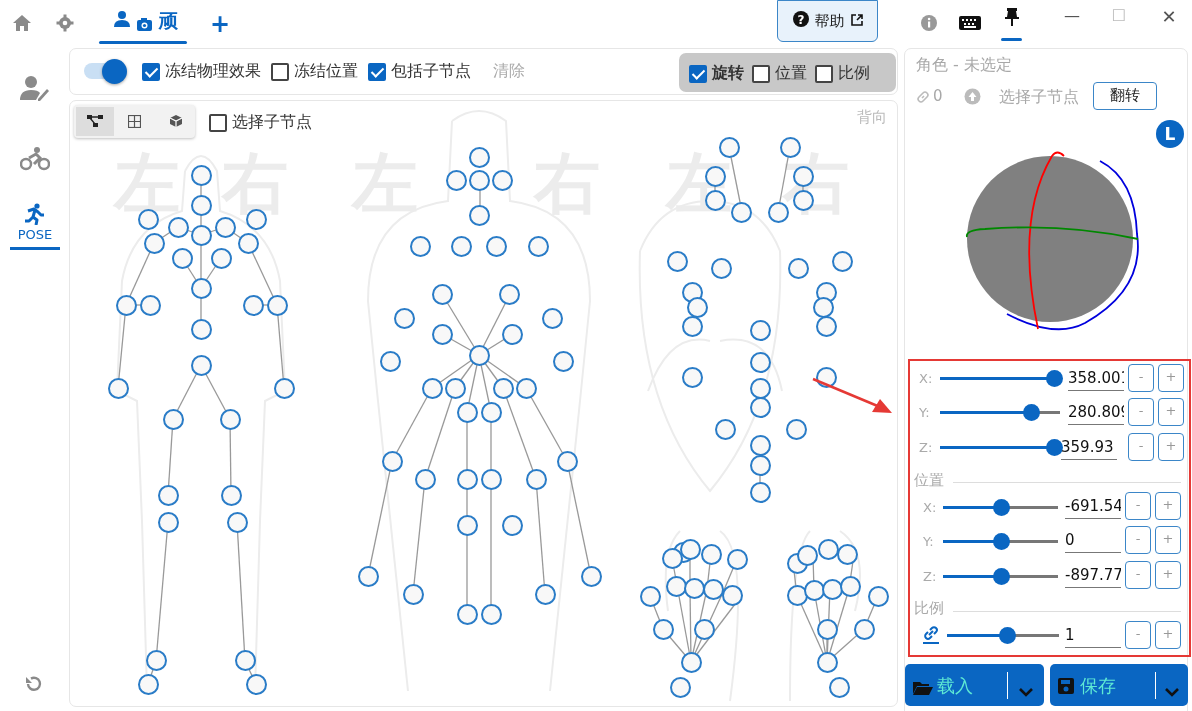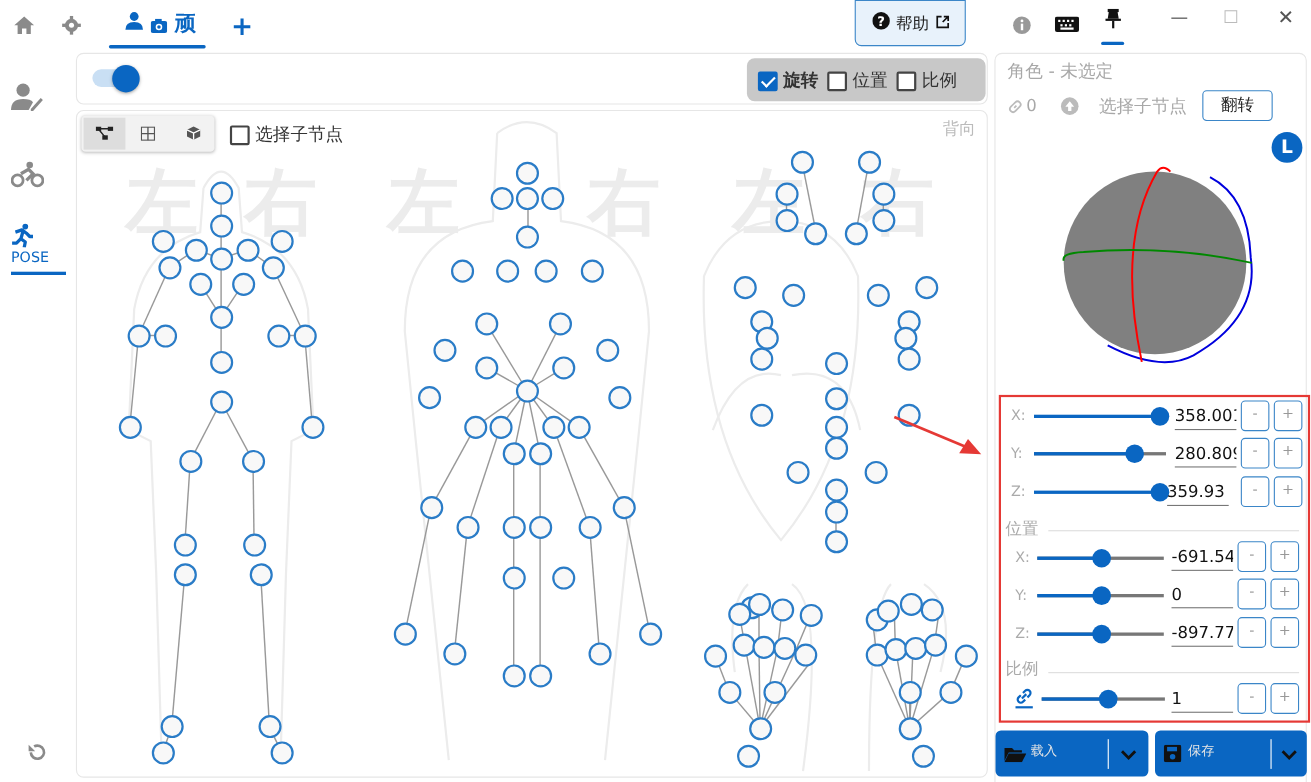--- a/index.html
+++ b/index.html
@@ -6,21 +6,21 @@
   html, body { width: 1192px; height: 711px; overflow: hidden; background: #ffffff; font-family: "DejaVu Sans", "Liberation Sans", sans-serif; color: #333; }
   .abs { position: absolute; }
   
   #titlebar { position: absolute; left: 0; top: 0; width: 1192px; height: 44px; background: #fff; }
   .tb-icon { position: absolute; top: 14px; width: 20px; height: 20px; color: #8a8a8a; font-size: 17px; text-align: center; line-height: 20px; }
   .tab-active { position: absolute; left: 99px; top: 6px; width: 88px; height: 38px; color: #0a66c2; font-weight: bold; font-size: 19px; }
   .tab-active .underline { position: absolute; left: 0; bottom: 0; width: 88px; height: 3px; background: #0a66c2; border-radius: 2px; }
   .help-btn { position: absolute; left: 777px; top: 0; width: 101px; height: 42px; background: #e8f2fb; border: 1.5px solid #3b86c8; border-radius: 0 0 6px 6px; font-size: 15px; color: #222; display: flex; align-items: center; justify-content: center; gap: 6px; }
   .win-btn { position: absolute; top: 6px; width: 30px; height: 20px; color: #555; font-size: 16px; text-align: center; }
   
-  .side-item { position: absolute; left: 10px; width: 50px; text-align: left; color: #8a8a8a; }
+  .side-item { position: absolute; left: 10px; width: 50px; text-align: center; color: #8a8a8a; }
   .side-item.active { color: #0a66c2; }
   
   .panel { position: absolute; background: #fff; border: 1px solid #e6e6e6; border-radius: 7px; }
   .chk { display: inline-block; width: 18px; height: 18px; border: 2px solid #444; border-radius: 2px; vertical-align: middle; background: #fff; position: relative; }
   .chk.on { background: #0a66c2; border-color: #0a66c2; }
   .chk.on::after { content: ""; position: absolute; left: 4px; top: 0px; width: 5px; height: 10px; border: solid #fff; border-width: 0 2px 2px 0; transform: rotate(45deg); }
   .lbl { font-size: 16px; color: #333; vertical-align: middle; margin-left: 5px; margin-right: 10px; }
   .row { position: absolute; display: flex; align-items: center; }
   
   .watermark { position: absolute; font-size: 66px; font-weight: bold; color: #ececec; }
@@ -29,21 +29,21 @@
   
   .gray { color: #a8a8a8; }
   .slider-track { position: absolute; height: 3px; background: #777; }
   .slider-fill { position: absolute; height: 3px; background: #0a66c2; }
   .slider-thumb { position: absolute; width: 17px; height: 17px; border-radius: 50%; background: #0a66c2; }
   .num-input { position: absolute; width: 56px; height: 26px; font-size: 15px; color: #111; border-bottom: 1.5px solid #777; overflow: hidden; white-space: nowrap; line-height: 26px; }
   .step-btn { position: absolute; width: 26px; height: 28px; border: 1.5px solid #3b86c8; border-radius: 4px; color: #999; font-size: 13px; text-align: center; line-height: 24px; background: #fff; }
   .axis-lbl { position: absolute; font-size: 13px; color: #aaa; }
   .section-lbl { position: absolute; font-size: 15px; color: #aaa; }
   .section-line { position: absolute; height: 1px; background: #ddd; }
-  .big-btn { position: absolute; top: 664px; height: 42px; background: #0a66c2; border-radius: 5px; color: #e5e5e5; font-size: 12px; }
+  .big-btn { position: absolute; top: 664px; height: 42px; background: #0a66c2; border-radius: 5px; color: #5eead4; font-size: 18px; }
 </style>
 </head>
 <body>
 
 <div id="titlebar">
   <div class="tb-icon" style="left:12px;">
     <svg width="20" height="18" viewBox="0 0 20 18">
         <path d="M10 1 L1 9 H4 V17 H8 V12 H12 V17 H16 V9 H19 Z" fill="#8a8a8a"></path>
       </svg>
   </div>
@@ -164,20 +164,29 @@
 <div class="abs" style="left:24px;top:675px;">
   <svg width="18" height="18" viewBox="0 0 18 18">
       <path d="M4 9 A6 6 0 1 0 7 3.6" stroke="#8a8a8a" stroke-width="2.4" fill="none"></path>
       <path d="M2 2 V8 H8 Z" fill="#8a8a8a"></path>
     </svg>
 </div>
 
 <div class="panel" style="left:69px;top:48px;width:829px;height:47px;">
   <div class="abs" style="left:14px;top:14px;width:40px;height:16px;border-radius:8px;background:#c9dff4;"></div>
   <div class="abs" style="left:32px;top:10px;width:25px;height:25px;border-radius:50%;background:#0a66c2;box-shadow:0 1px 3px rgba(0,0,0,.35);"></div>
+  <div class="row" style="left:72px;top:12px;">
+    <span class="chk on"></span>
+    <span class="lbl">冻结物理效果</span>
+    <span class="chk"></span>
+    <span class="lbl">冻结位置</span>
+    <span class="chk on"></span>
+    <span class="lbl">包括子节点</span>
+    <span class="lbl" style="color:#aaa;margin-left:12px;">清除</span>
+  </div>
   <div class="abs" style="left:609px;top:4px;width:217px;height:39px;background:#c8c8c8;border-radius:7px;">
     <div class="row" style="left:10px;top:10px;">
       <span class="chk on"></span>
       <span class="lbl" style="margin-right:8px;font-weight:bold;">旋转</span>
       <span class="chk"></span>
       <span class="lbl" style="margin-right:8px;">位置</span>
       <span class="chk"></span>
       <span class="lbl" style="margin-right:0;">比例</span>
     </div>
   </div>

